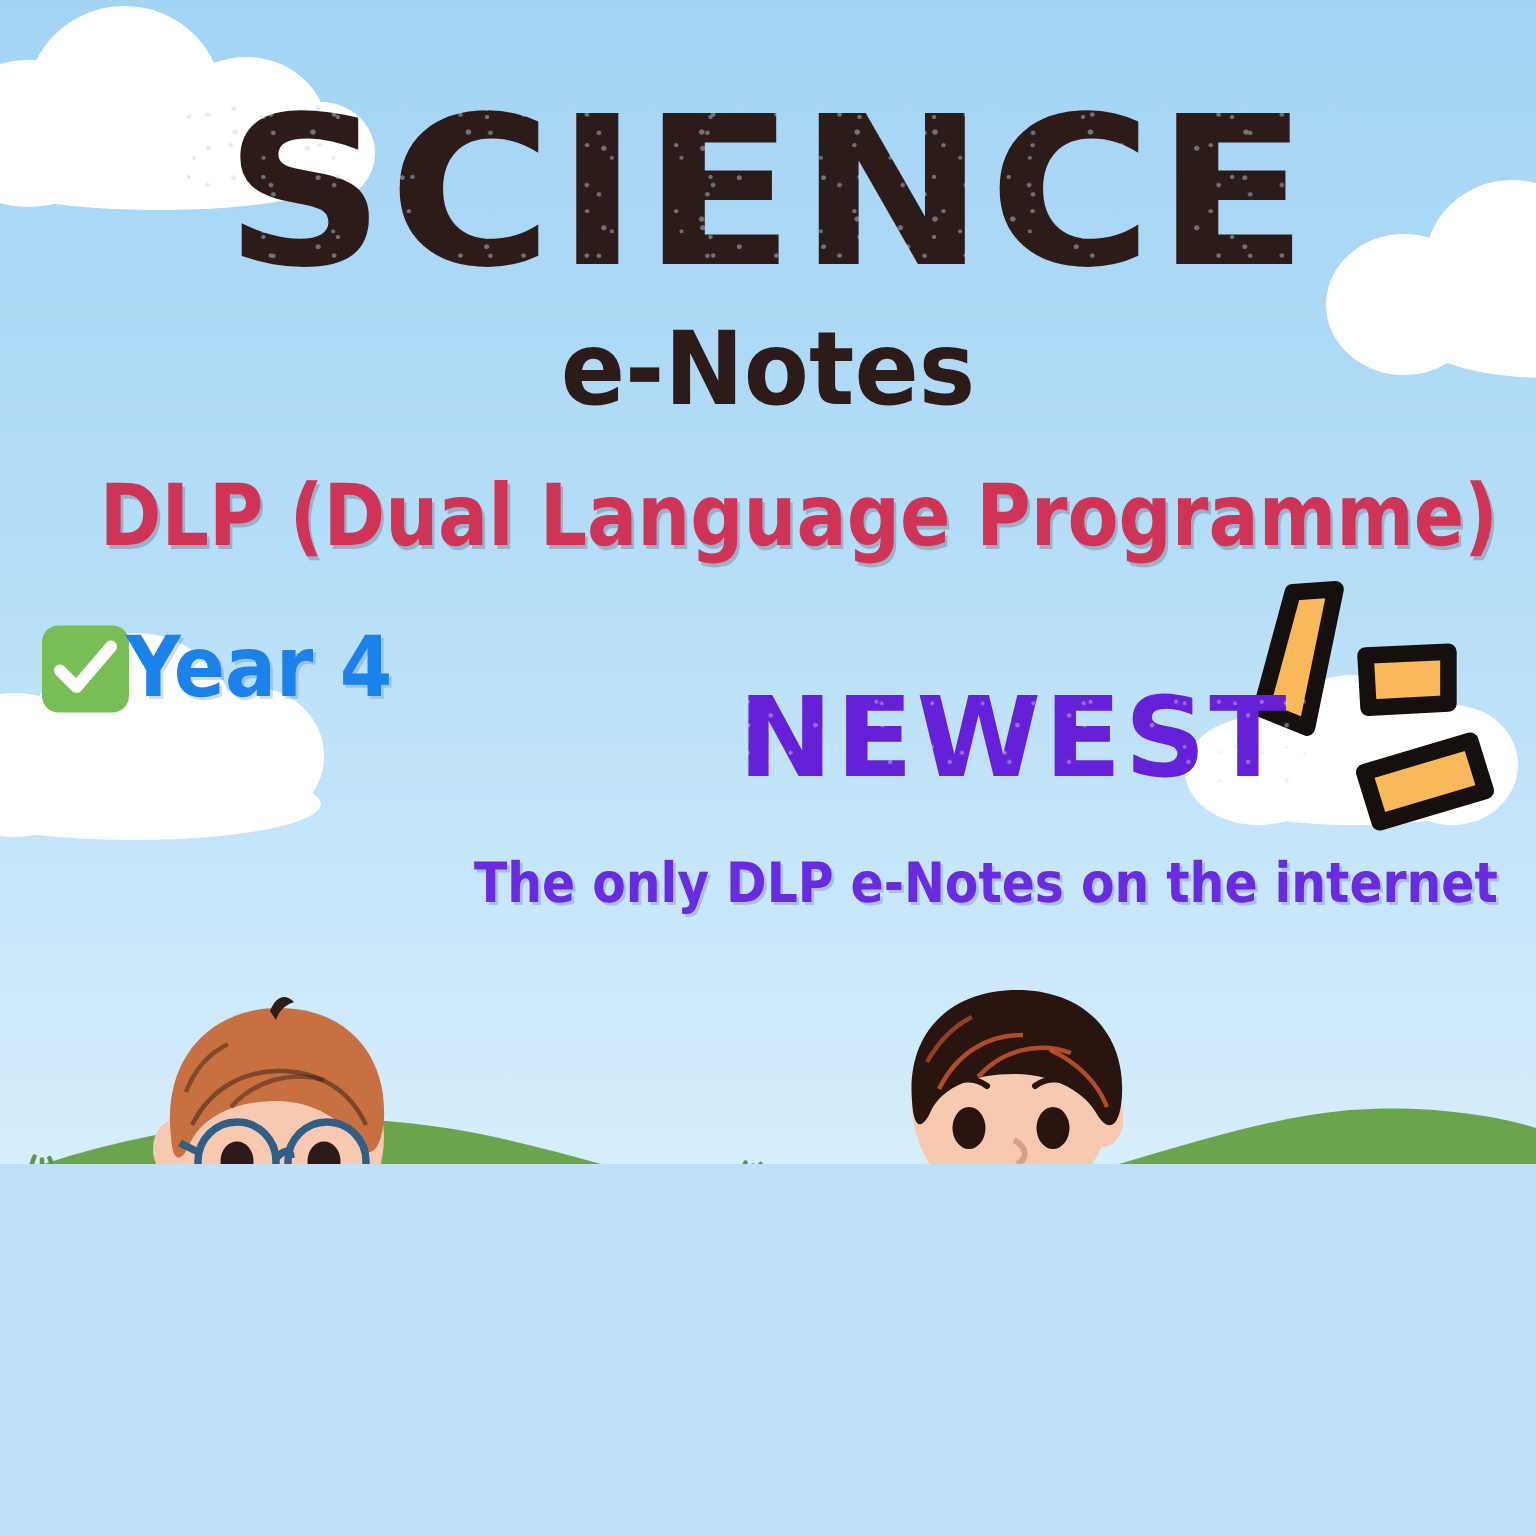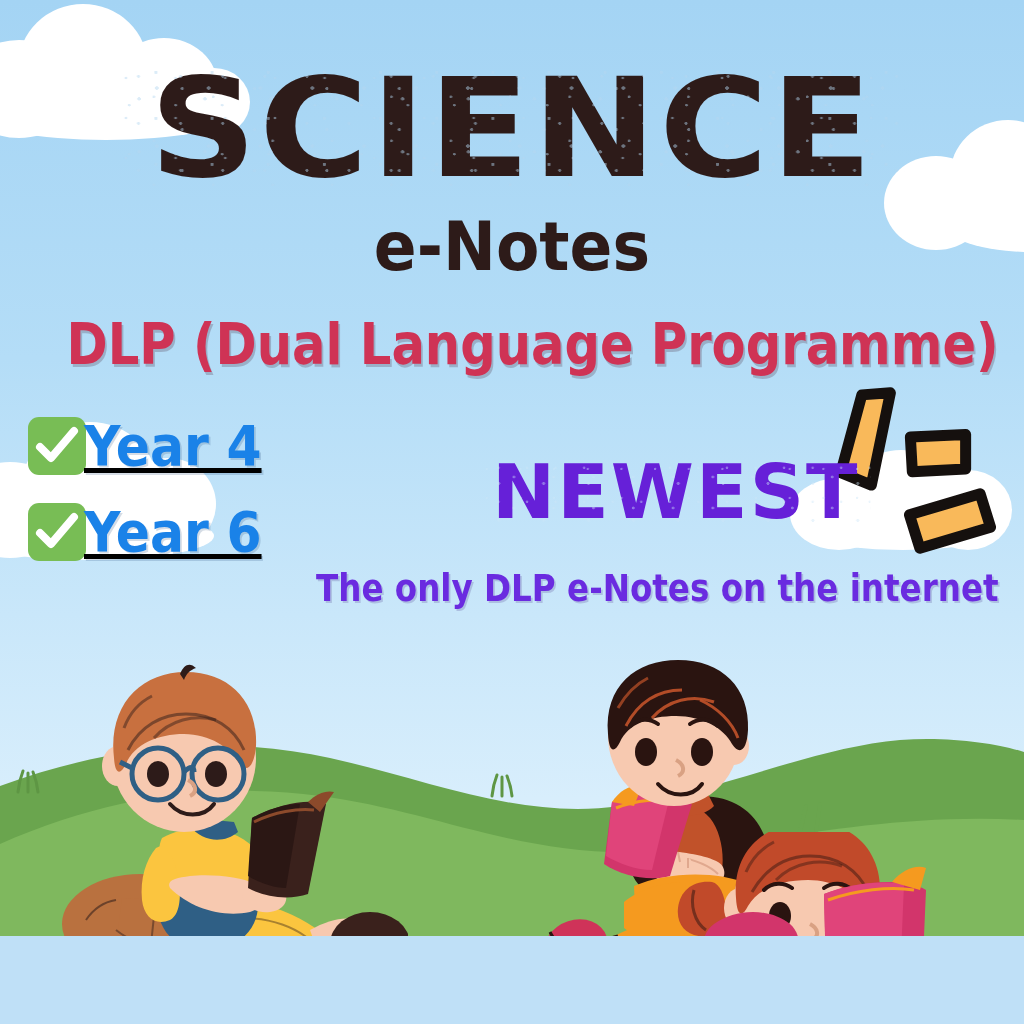--- a/index.html
+++ b/index.html
@@ -5,21 +5,21 @@
   html, body {
     margin: 0; padding: 0;
     width: 1024px; height: 1024px;
     overflow: hidden;
     background: #bfe0f7;
     font-family: "Liberation Sans", sans-serif;
   }
 
   #poster {
     position: relative;
-    width: 1024px; height: 936px;
+    width: 1024px; height: 776px;
     overflow: hidden;
   }
 
   
   .sky {
     position: absolute; left: 0; top: 0;
     width: 1024px; height: 1024px;
     background: linear-gradient(180deg, #a4d4f4 0%, #b4ddf7 35%, #c9e7fa 60%, #d8eefc 78%, #cfe9fb 100%);
   }
 
@@ -93,21 +93,21 @@
     font-size: 57px;
     line-height: 1;
     color: #cf3355;
     transform: scaleX(.87);
     text-shadow: 2px 3px 0 rgba(60,20,35,.22);
   }
 
   
   .checklist {
     position: absolute;
-    left: 28px; top: 410px; text-decoration: underline;
+    left: 28px; top: 410px;
   }
   .check-row {
     display: flex;
     align-items: center;
     height: 72px;
     margin-bottom: 14px;
   }
   .check-box {
     width: 58px; height: 58px;
     border-radius: 11px;
@@ -436,28 +436,20 @@
     <div class="check-row">
       <div class="check-box">
         <svg width="44" height="40" viewBox="0 0 44 40">
           <path d="M5,21 L16,32 L39,5" fill="none" stroke="#ffffff" stroke-width="8" stroke-linecap="round" stroke-linejoin="round"></path>
         </svg>
       </div>
       <div class="check-label">Year 4</div>
     </div>
 
 
-    <div class="check-row">
-      <div class="check-box">
-        <svg width="44" height="40" viewBox="0 0 44 40">
-          <path d="M5,21 L16,32 L39,5" fill="none" stroke="#ffffff" stroke-width="8" stroke-linecap="round" stroke-linejoin="round"></path>
-        </svg>
-      </div>
-      <div class="check-label">Year 6</div>
-    </div>
 
   </div>
 
   <div class="sparkle">
     <svg width="200" height="190" viewBox="0 0 200 190">
       <g stroke="#15100e" stroke-width="11" stroke-linejoin="round" stroke-linecap="round" fill="#f9b95a">
         <path d="M44,16 L72,10 L66,104 L34,96 Z" transform="rotate(8 55 57)"></path>
         <path d="M96,62 L150,50 L156,84 L104,96 Z" transform="rotate(10 126 73)"></path>
         <path d="M98,132 L170,116 L178,150 L106,166 Z" transform="rotate(-4 138 141)"></path>
       </g>

